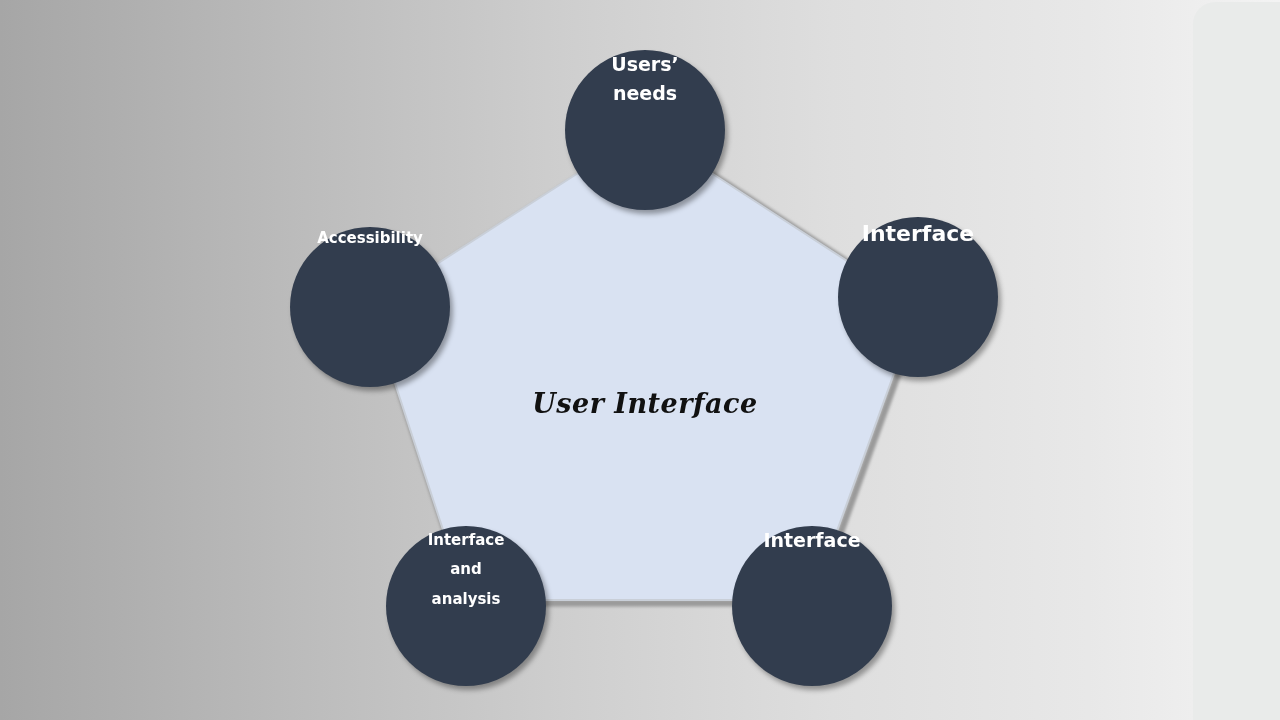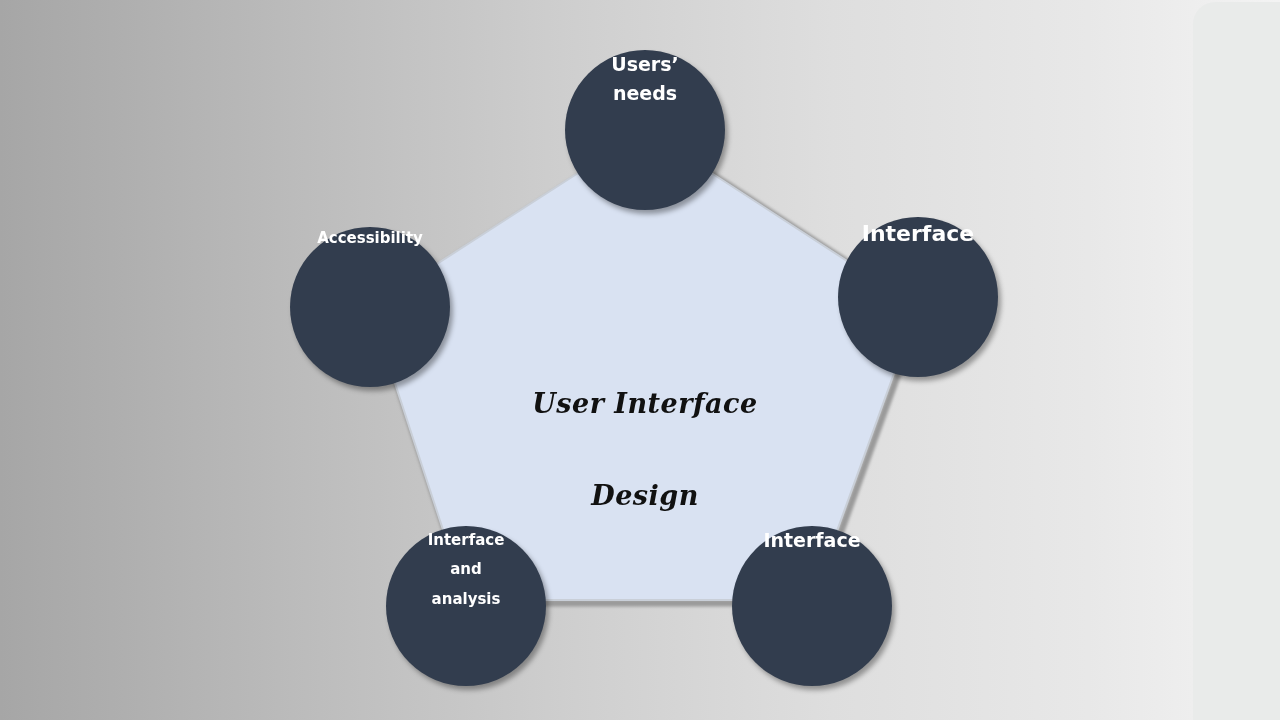--- a/index.html
+++ b/index.html
@@ -38,21 +38,20 @@
     <filter id="edgeShadow" x="-10%" y="-10%" width="120%" height="120%">
       <feGaussianBlur stdDeviation="1.5"></feGaussianBlur>
     </filter>
   </defs>
   <polygon points="645,130 918,307 812,600 466,600 370,307" fill="none" stroke="#9a9a9a" stroke-width="7" stroke-linejoin="round" filter="url(#edgeShadow)" transform="translate(3,3)"></polygon>
   <polygon points="645,130 918,307 812,600 466,600 370,307" fill="#d9e2f2" stroke="#c9cfd8" stroke-width="2" stroke-linejoin="round"></polygon>
 </svg>
 
 <div class="center-title">
   <div>User Interface</div>
-  <div>Design</div>
 </div>
 
 <div class="node" style="left:565px; top:50px; font-size:19px;">
   <div>
     <span>Users’</span>
     <span>needs</span>
   </div>
 </div>
 
 <div class="node" style="left:838px; top:217px; font-size:22px;">

